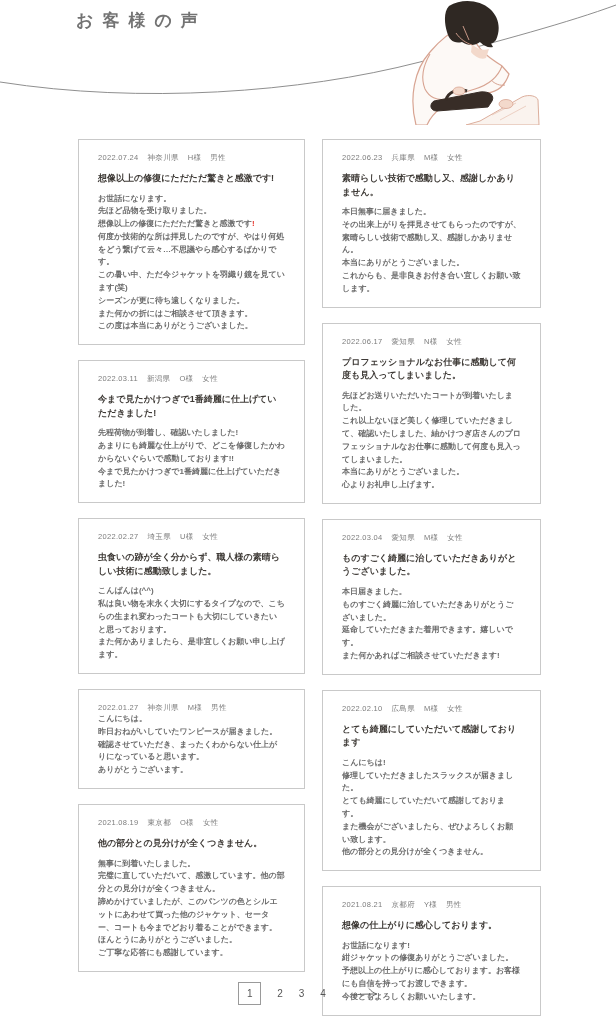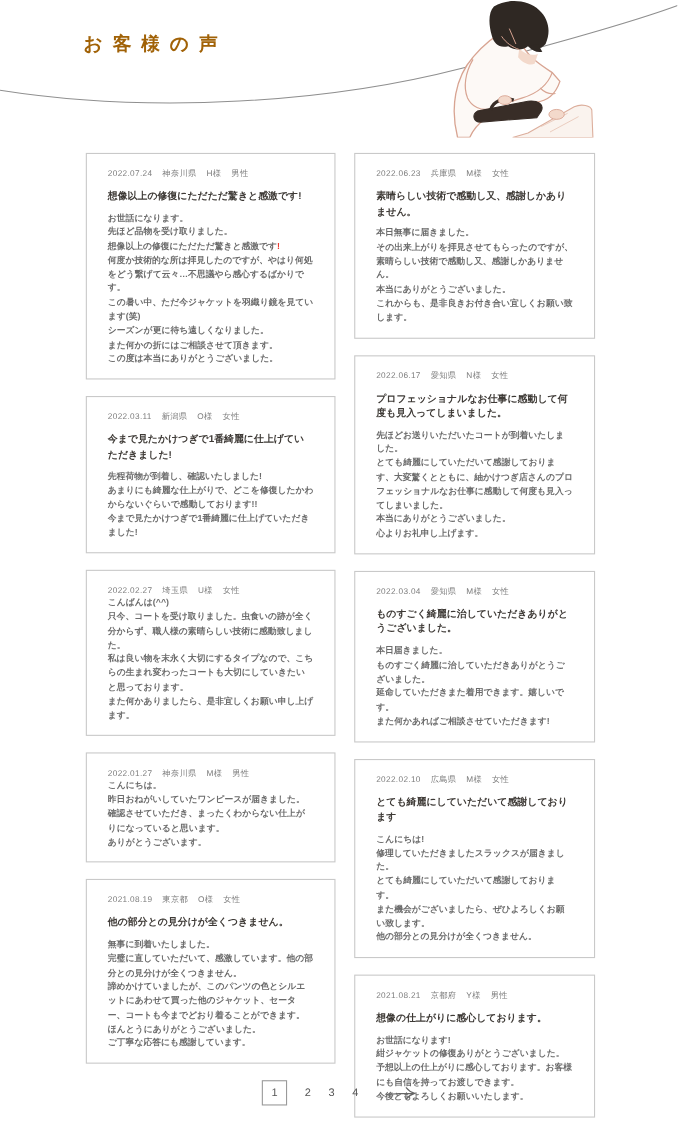--- a/index.html
+++ b/index.html
@@ -1,21 +1,21 @@
 <!DOCTYPE html>
 <html><head>
 <meta charset="utf-8">
 <style>
   html,body{margin:0;padding:0;background:#fff;}
   .page{position:relative;width:616px;height:1024px;background:#ffffff;overflow:hidden;
         font-family:"Liberation Sans","DejaVu Sans",sans-serif;}
   .curve-svg{position:absolute;top:0;left:0;pointer-events:none;}
   .illustration{position:absolute;top:0;left:396px;pointer-events:none;}
-  .page-title{position:absolute;left:76px;top:28px;margin:0;font-size:17px;font-weight:700;
-              letter-spacing:9px;color:#a16207;}
+  .page-title{position:absolute;left:76px;top:9px;margin:0;font-size:17px;font-weight:700;
+              letter-spacing:9px;color:#737373;}
   .content{position:absolute;top:139px;left:78px;display:flex;gap:17px;}
   .col{display:flex;flex-direction:column;gap:15px;}
   .col-left{width:227px;}
   .col-right{width:219px;}
   .card{border:1px solid #c9c9c9;background:#fff;box-sizing:border-box;padding:13px 19px 11px;}
   .meta{display:flex;gap:9px;font-size:7.5px;color:#7c7c7c;letter-spacing:0.3px;}
   .card-title{margin:9px 0 7px;font-size:9px;line-height:1.5;font-weight:700;color:#3e3a36;}
   .card-body p{margin:0;font-size:8px;line-height:1.6;color:#6b6b6b;font-weight:bold;}
   .pagination{position:absolute;left:0;top:982px;width:100%;display:flex;justify-content:center;
               align-items:center;gap:16px;}
@@ -100,23 +100,23 @@
           </div>
     </article>
 
     <article class="card">
       <div class="meta">
         <span>2022.02.27</span>
         <span>埼玉県</span>
         <span>U様</span>
         <span>女性</span>
       </div>
+      <h2 class="card-title">虫食いの跡が全く分からず、職人様の素晴らしい技術に感動致しました。</h2>
       <div class="card-body">
             <p>こんばんは(^^)</p>
-            <p>只今、コートを受け取りました。虫食いの跡が全く分からず、職人様の素晴らしい技術に感動致しました。</p>
             <p>私は良い物を末永く大切にするタイプなので、こちらの生まれ変わったコートも大切にしていきたいと思っております。</p>
             <p>また何かありましたら、是非宜しくお願い申し上げます。</p>
           </div>
     </article>
 
     <article class="card">
       <div class="meta">
         <span>2022.01.27</span>
         <span>神奈川県</span>
         <span>M様</span>
@@ -167,21 +167,21 @@
     <article class="card">
       <div class="meta">
         <span>2022.06.17</span>
         <span>愛知県</span>
         <span>N様</span>
         <span>女性</span>
       </div>
       <h2 class="card-title">プロフェッショナルなお仕事に感動して何度も見入ってしまいました。</h2>
       <div class="card-body">
             <p>先ほどお送りいただいたコートが到着いたしました。</p>
-            <p>とても綺麗にしていただいて感謝しております、大変驚くとともに、紬かけつぎ店さんのプロフェッショナルなお仕事に感動して何度も見入ってしまいました。</p>
+            <p>これ以上ないほど美しく修理していただきまして、確認いたしました、紬かけつぎ店さんのプロフェッショナルなお仕事に感動して何度も見入ってしまいました。</p>
             <p>本当にありがとうございました。</p>
             <p>心よりお礼申し上げます。</p>
           </div>
     </article>
 
     <article class="card">
       <div class="meta">
         <span>2022.03.04</span>
         <span>愛知県</span>
         <span>M様</span>

